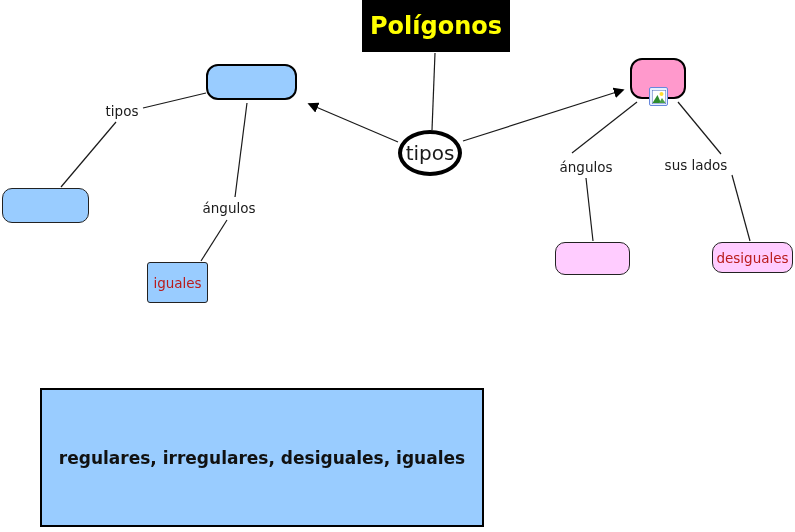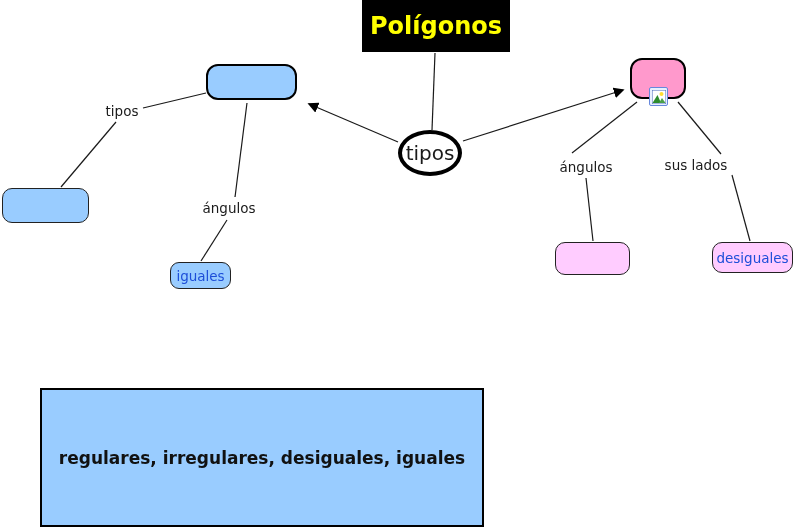--- a/index.html
+++ b/index.html
@@ -43,41 +43,41 @@
     border-radius: 50%;
     display: flex; align-items: center; justify-content: center;
     font-size: 20px;
     color: #1a1a1a;
   }
 
   .concept-box {
     position: absolute;
     display: flex; align-items: center; justify-content: center;
     font-size: 13.5px;
-    color: #1d4ed8;
+    color: #b91c1c;
   }
   .blue  { background: #99CCFF; }
   .pink  { background: #FF99CC; }
   .lpink { background: #FFCCFF; }
 
   .box-top-left-blue {
     left: 206px; top: 64px; width: 91px; height: 36px;
     border: 2.5px solid #000000; border-radius: 12px;
   }
   .box-top-right-pink {
     left: 630px; top: 58px; width: 56px; height: 41px;
     border: 2.5px solid #000000; border-radius: 12px;
   }
   .box-left-empty {
     left: 2px; top: 188px; width: 87px; height: 35px;
     border: 1.6px solid #222222; border-radius: 10px;
   }
   .box-iguales {
-    left: 170px; top: 262px; width: 61px; height: 27px;
-    border: 1.6px solid #222222; border-radius: 9px;
+    left: 147px; top: 262px; width: 61px; height: 41px;
+    border: 1.6px solid #222222; border-radius: 3px;
   }
   .box-right-empty {
     left: 555px; top: 242px; width: 75px; height: 33px;
     border: 1.6px solid #222222; border-radius: 10px;
   }
   .box-desiguales {
     left: 712px; top: 242px; width: 81px; height: 31px;
     border: 1.6px solid #222222; border-radius: 10px;
   }
 

